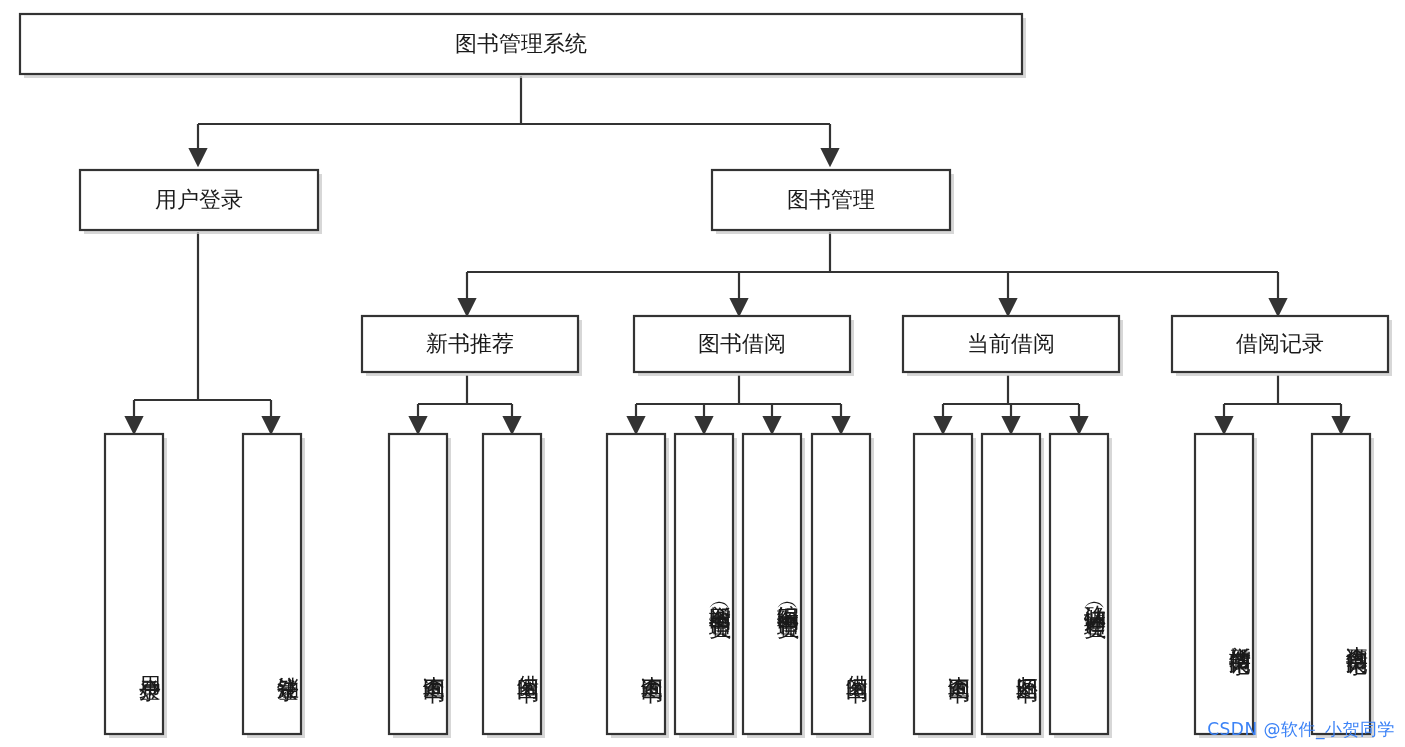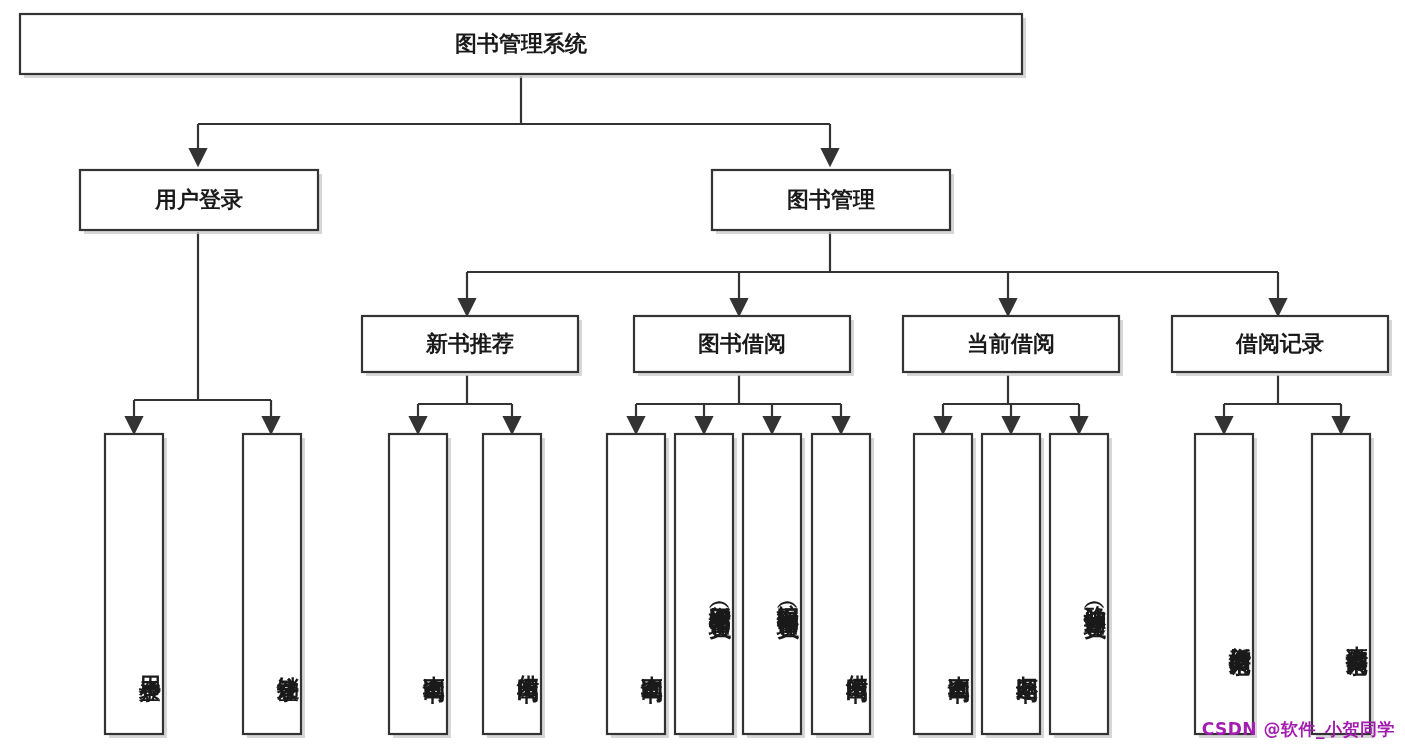--- a/index.html
+++ b/index.html
@@ -10,21 +10,20 @@
   }
   body {
     font-family: "DejaVu Sans", "Liberation Sans", sans-serif;
   }
   #diagram-root {
     position: relative;
     width: 1405px;
     height: 747px;
     background: #ffffff;
     overflow: hidden;
-    font-weight: bold;
   }
   svg#diagram-svg {
     position: absolute;
     left: 0;
     top: 0;
     width: 1405px;
     height: 747px;
     display: block;
   }
   .node-box {
@@ -51,21 +50,21 @@
     fill: #1a1a1a;
     font-family: "DejaVu Sans", "Liberation Sans", sans-serif;
     font-size: 22px;
     text-anchor: middle;
     dominant-baseline: middle;
   }
   .watermark {
     position: absolute;
     right: 10px;
     bottom: 6px;
-    color: #a21caf;
+    color: #3b82f6;
     font-size: 17px;
     font-family: "DejaVu Sans", "Liberation Sans", sans-serif;
     white-space: nowrap;
     letter-spacing: 0.5px;
     pointer-events: none;
   }
   
   .vlabel {
     position: absolute;
     display: flex;

